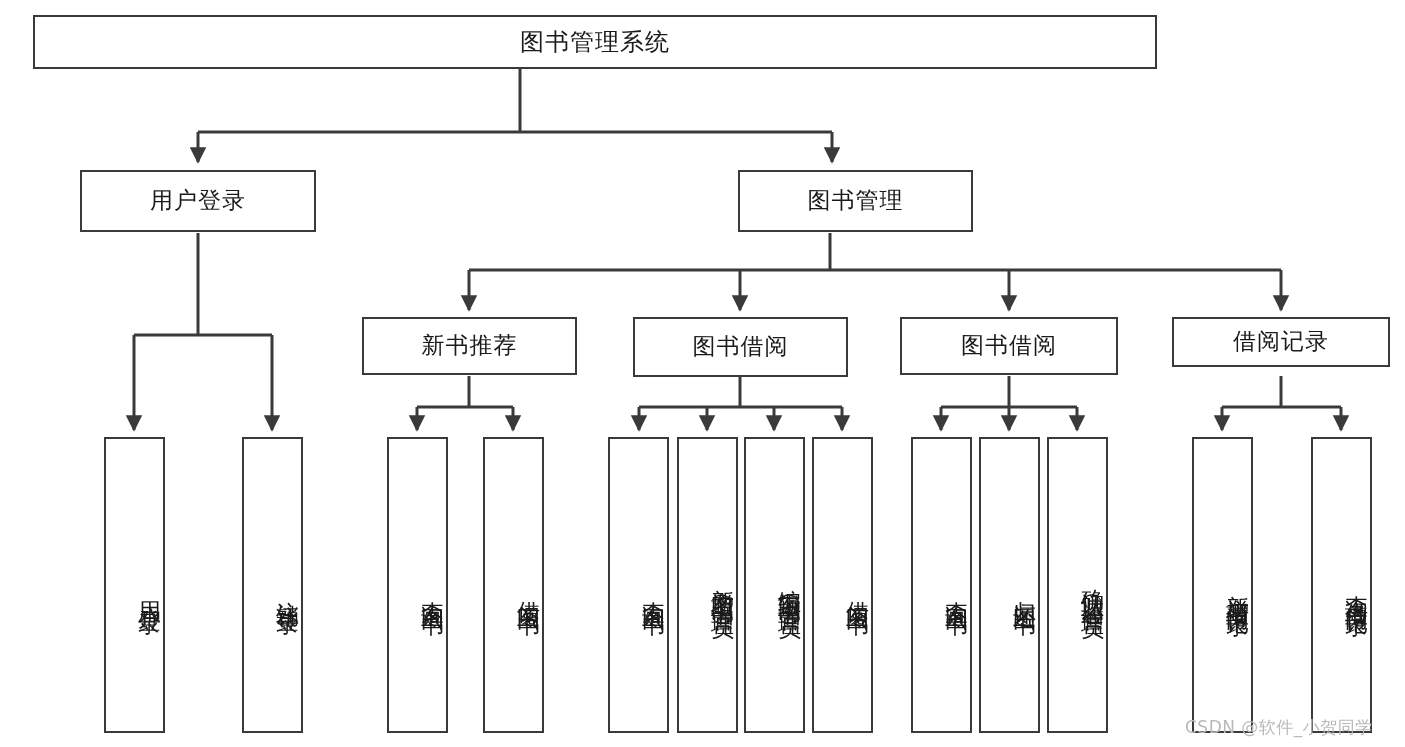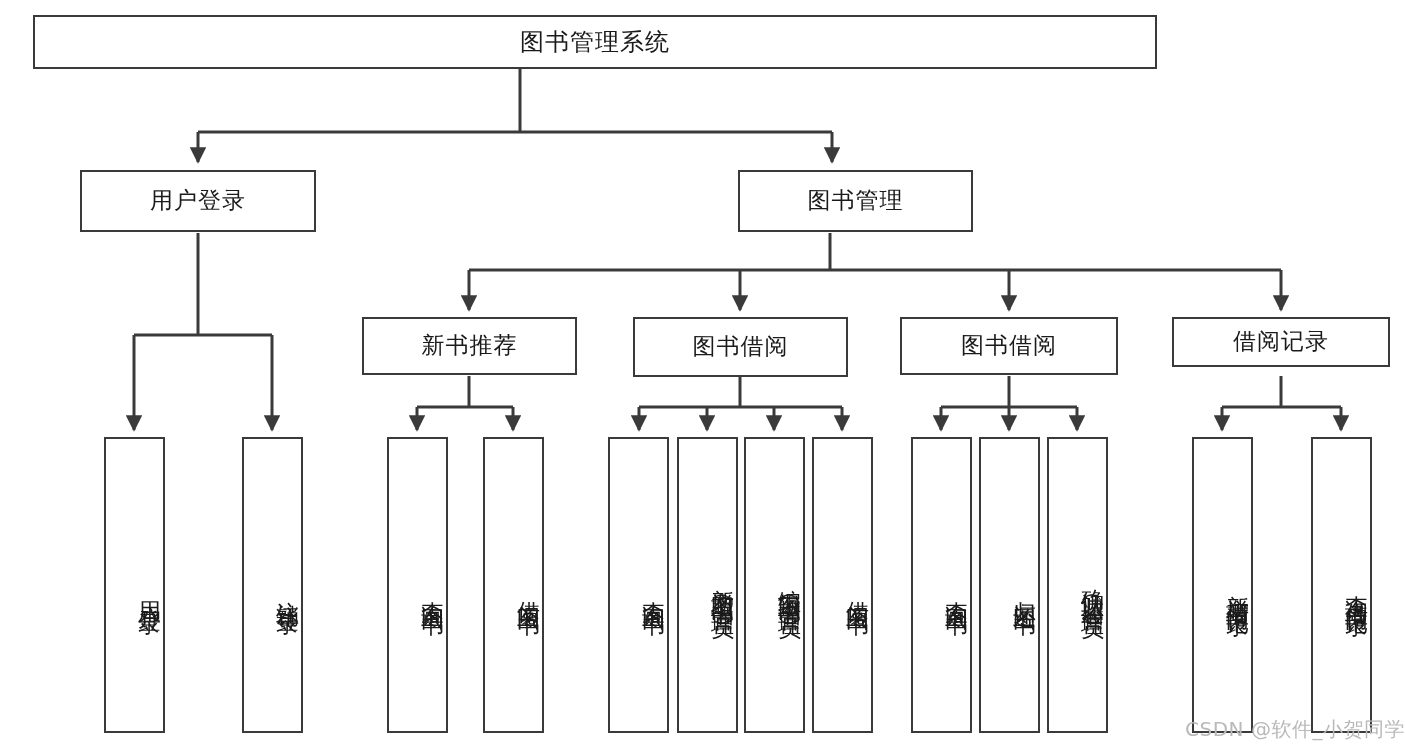--- a/index.html
+++ b/index.html
@@ -48,21 +48,21 @@
     justify-content: center;
     padding-top: 12px;
     white-space: nowrap;
     overflow: hidden;
   }
   .node-v.tall { padding-top: 8px; }
   .watermark {
     position: absolute;
     left: 1185px;
     top: 716px;
-    font-size: 20px;
+    font-size: 17px;
     color: #b9b9b9;
     white-space: nowrap;
     letter-spacing: 0.5px;
   }
 </style>
 </head>
 <body>
 
 <div id="canvas">
 

